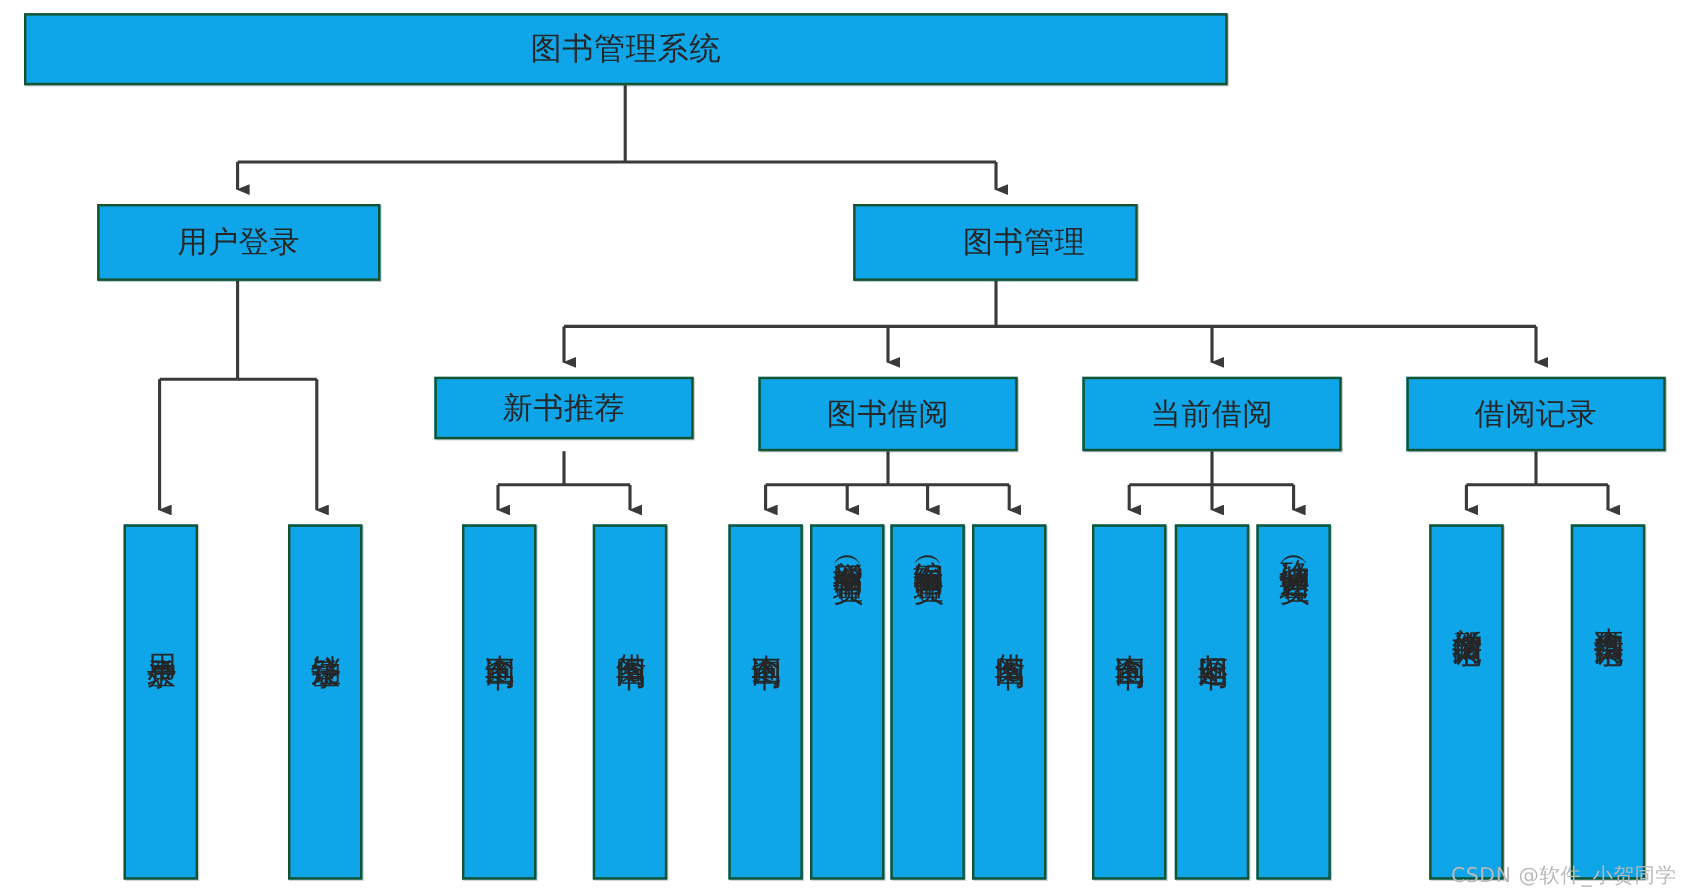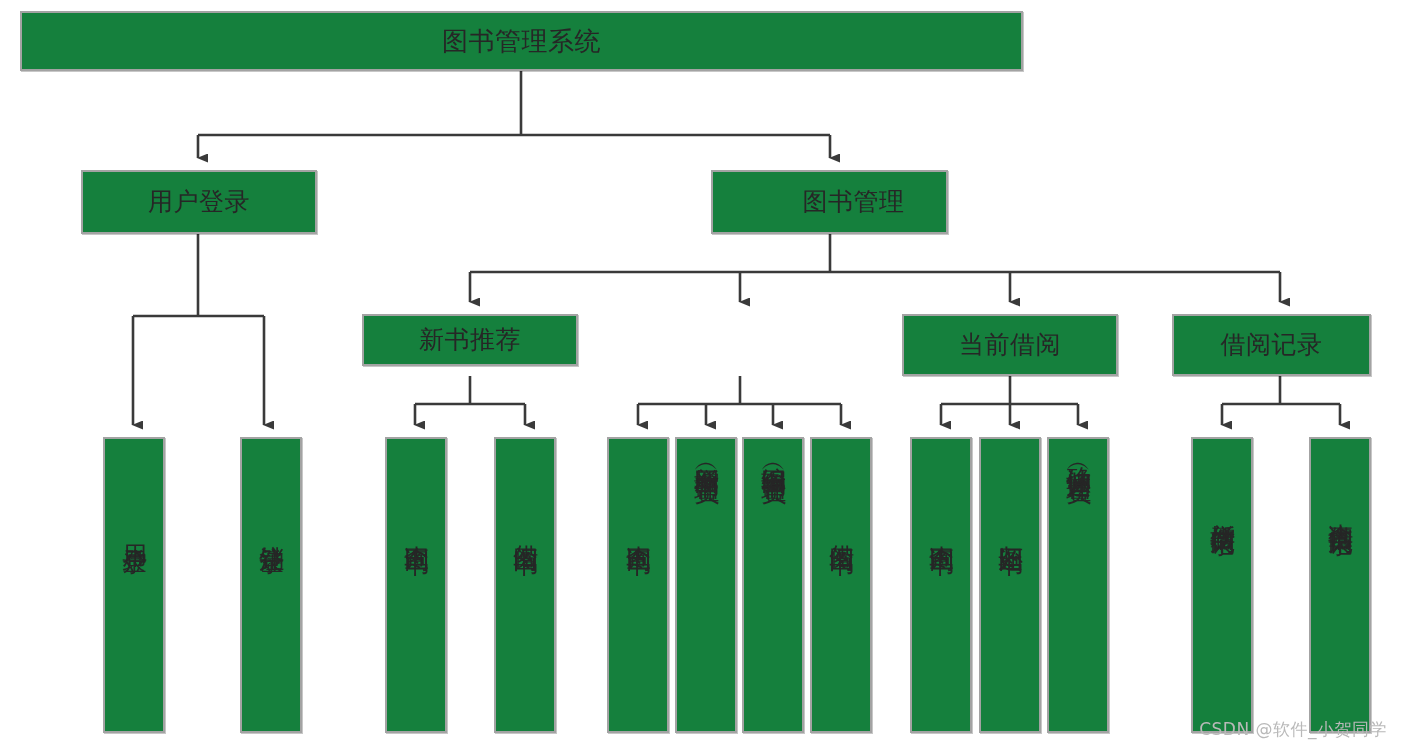--- a/index.html
+++ b/index.html
@@ -23,22 +23,22 @@
     position: absolute;
     left: 0;
     top: 0;
     width: 1405px;
     height: 747px;
     pointer-events: none;
   }
   .node {
     position: absolute;
     box-sizing: border-box;
-    border: 2px solid #a3a3a3;
-    background: #15803d;
+    border: 2px solid #14532d;
+    background: #0ea5e9;
     display: flex;
     align-items: center;
     justify-content: center;
     color: #262626;
     box-shadow: 1px 1px 0 rgba(0,0,0,0.22);
   }
   .node-label {
     text-align: center;
     line-height: 1.18;
     letter-spacing: 0.5px;
@@ -68,21 +68,21 @@
     max-height: 282px;
   }
   .node.leaf.leaf-mid .node-label {
     margin-top: 56px;
   }
   .node.leaf.leaf-mid2 .node-label {
     margin-top: 78px;
   }
   #watermark {
     position: absolute;
-    right: 18px;
+    right: 8px;
     bottom: 6px;
     font-size: 17px;
     color: #b9b9b9;
     letter-spacing: 0.5px;
     user-select: none;
   }
 </style>
 </head>
 <body>
 
@@ -147,26 +147,29 @@
   </div>
 
   <div class="node horiz" style="left:711px; top:170px; width:237px; height:64px;padding-left:48px;">
     <span class="node-label">图书管理</span>
   </div>
 
   <div class="node horiz" style="left:362px; top:314px; width:216px; height:52px;">
     <span class="node-label">新书推荐</span>
   </div>
 
+  <div class="node horiz" style="left:632px; top:314px; width:216px; height:62px;">
+    <span class="node-label">图书借阅</span>
+  </div>
 
   <div class="node horiz" style="left:902px; top:314px; width:216px; height:62px;">
     <span class="node-label">当前借阅</span>
   </div>
 
-  <div class="node horiz" style="left:1172px; top:314px; width:199px; height:62px;">
+  <div class="node horiz" style="left:1172px; top:314px; width:216px; height:62px;">
     <span class="node-label">借阅记录</span>
   </div>
 
   <div class="node leaf leaf-mid2" style="left:103px; top:437px; width:62px; height:296px;">
     <span class="node-label">用户登录</span>
   </div>
 
   <div class="node leaf leaf-mid2" style="left:240px; top:437px; width:62px; height:296px;">
     <span class="node-label">注销登录</span>
   </div>

